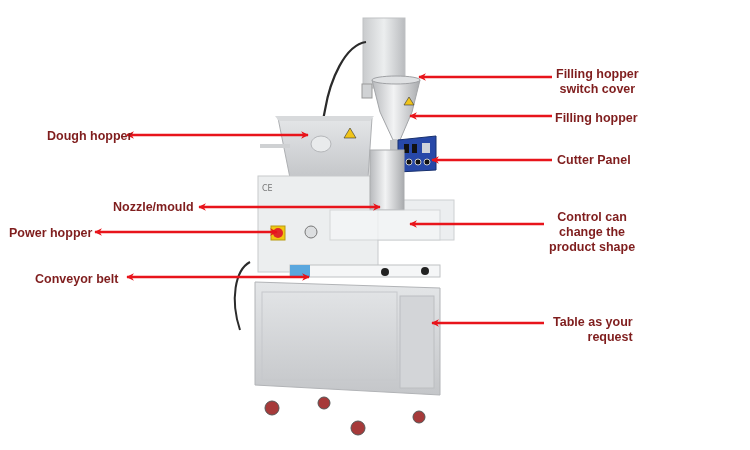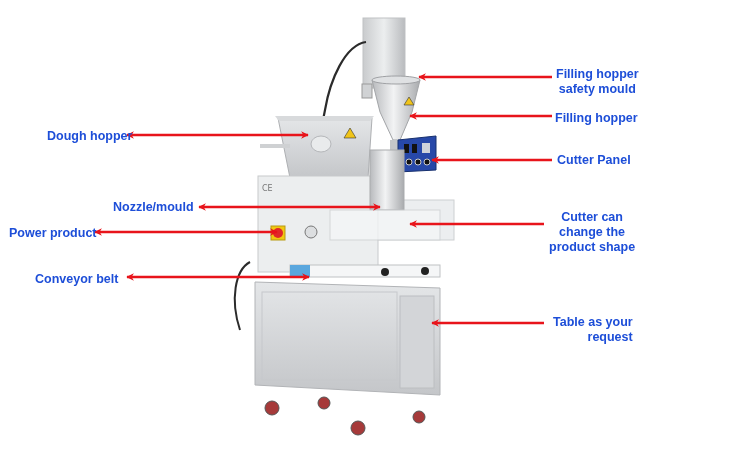--- a/index.html
+++ b/index.html
@@ -1,17 +1,17 @@
 <!DOCTYPE html>
 <html><head>
   <meta charset="utf-8">
   <style>
     html, body { margin: 0; padding: 0; background: #ffffff; }
     body { width: 750px; height: 450px; position: relative; overflow: hidden; font-family: "Liberation Sans", "DejaVu Sans", sans-serif; }
-    .label { position: absolute; font-weight: bold; font-size: 12.5px; color: #1d4ed8; line-height: 15px; white-space: nowrap; }
+    .label { position: absolute; font-weight: bold; font-size: 12.5px; color: #7f1d1d; line-height: 15px; white-space: nowrap; }
     .label.center { text-align: center; }
     svg.art { position: absolute; left: 0; top: 0; }
   </style>
 </head>
 <body>
 
 <svg class="art" width="750" height="450" viewBox="0 0 750 450">
   <defs>
     <linearGradient id="steel" x1="0" x2="1" y1="0" y2="0">
       <stop offset="0" stop-color="#c9cbcd"></stop>
@@ -92,30 +92,30 @@
 
     <line x1="127" y1="135" x2="308" y2="135" marker-start="url(#ah)" marker-end="url(#ah)"></line>
     <line x1="199" y1="207" x2="380" y2="207" marker-start="url(#ah)" marker-end="url(#ah)"></line>
     <line x1="95" y1="232" x2="277" y2="232" marker-start="url(#ah)" marker-end="url(#ah)"></line>
     <line x1="127" y1="277" x2="309" y2="277" marker-start="url(#ah)" marker-end="url(#ah)"></line>
   </g>
 </svg>
 
 <div class="label center" style="left:556px; top:67px;">
   <div>Filling hopper</div>
-  <div>safety mould</div>
+  <div>switch cover</div>
 </div>
 <div class="label" style="left:555px; top:111px;">Filling hopper</div>
 <div class="label" style="left:557px; top:153px;">Cutter Panel</div>
 <div class="label center" style="left:549px; top:210px;">
-  <div>Cutter can</div>
+  <div>Control can</div>
   <div>change the</div>
   <div>product shape</div>
 </div>
 <div class="label center" style="left:553px; top:315px;text-align:right;">
   <div>Table as your</div>
   <div>request</div>
 </div>
 
 <div class="label" style="left:33px; top:129px;padding-left:14px;">Dough hopper</div>
 <div class="label" style="left:113px; top:200px;">Nozzle/mould</div>
-<div class="label" style="left:9px; top:226px;">Power product</div>
+<div class="label" style="left:9px; top:226px;">Power hopper</div>
 <div class="label" style="left:35px; top:272px;">Conveyor belt</div>
 
 </body></html>

